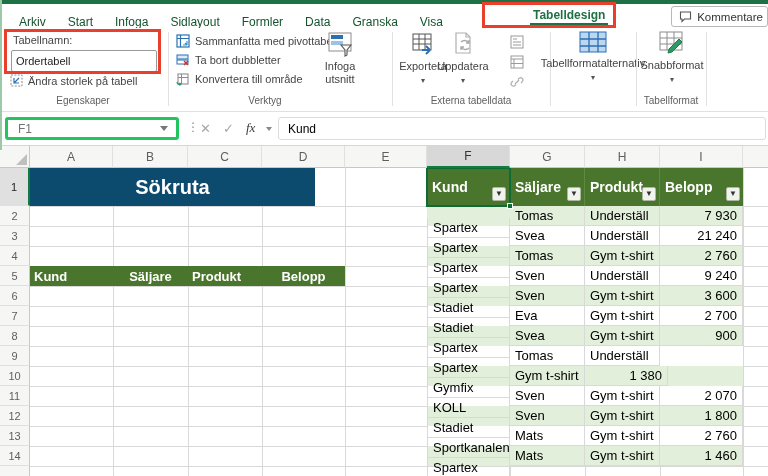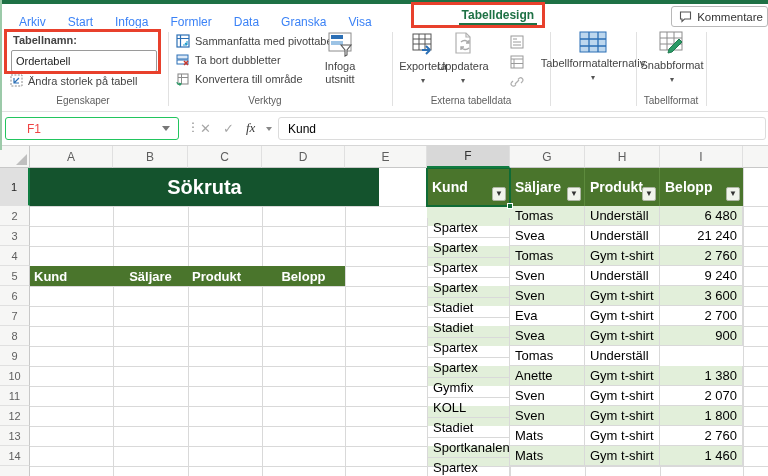--- a/index.html
+++ b/index.html
@@ -5,41 +5,41 @@
   * { box-sizing: border-box; margin: 0; padding: 0; }
   html,body { width: 768px; height: 476px; overflow: hidden; }
   body { font-family: "Liberation Sans", sans-serif; background: #fff; position: relative; }
 
   
   .topstrip { height: 4px; background: #1E7145; }
   body::before { content:""; position:absolute; left:0; top:0; width:2px; height:150px; background:#9CCAA9; z-index:50; }
 
   
   .menubar { height: 24px; display: flex; align-items: center; padding-left: 8px; position: relative; background: #fff; }
-  .mtab { font-size: 12px; color: #3b82f6; padding: 4px 11px; white-space: nowrap; cursor: default; margin-top: 12px; }
+  .mtab { font-size: 12px; color: #14532d; padding: 4px 11px; white-space: nowrap; cursor: default; margin-top: 12px; }
   .mtab-ctx-wrap { margin-left: 28px; border: 3px solid #E8402C; padding: 0 5px; margin-top: -2px; }
   .mtab-ctx { font-size: 12px; color: #1E7145; font-weight: 700; padding: 2px 3px 1px; display: inline-block; border-bottom: 2px solid #1E7145; margin-left: 40px; }
   .comments-btn { position: absolute; right: 0; top: 2px; height: 21px; display: flex; align-items: center; gap: 5px; border: 1px solid #B8B8B8; border-radius: 3px; padding: 0 4px 0 7px; font-size: 11.5px; color: #333; background: #fff; }
 
   
   .ribbon { position: relative; height: 84px; background: #fff; border-bottom: 1px solid #E1E1E1; font-size: 11px; color: #444; }
   .rsep { position: absolute; top: 4px; height: 74px; width: 1px; background: #E1E1E1; }
   .grouplabel { position: absolute; top: 67px; text-align: center; font-size: 10px; color: #5E5E5E; }
   .redbox { position: absolute; border: 3px solid #E8402C; z-index: 5; pointer-events: none; }
-  .tname-label { position: absolute; left: 13px; top: 6px; font-weight: bold; }
+  .tname-label { position: absolute; left: 13px; top: 6px; }
   .tname-input { position: absolute; left: 11px; top: 22px; width: 146px; height: 22px; border: 1px solid #9A9A9A; border-radius: 2px; font-family: "Liberation Sans", sans-serif; font-size: 11px; padding: 0 4px; color: #222; background: #fff; }
   .resize-btn { position: absolute; left: 10px; top: 46px; display: flex; align-items: center; gap: 5px; }
   .tool-row { position: absolute; display: flex; align-items: center; gap: 5px; }
   .bigbtn { position: absolute; top: 3px; display: flex; flex-direction: column; align-items: center; text-align: center; line-height: 13px; }
   .bigbtn .chev { font-size: 8px; color: #555; margin-top: 1px; }
   .ricon { flex: 0 0 auto; display:block; }
 
   
   .fbar { position: relative; height: 34px; background: #fff; border-bottom: 1px solid #D6D6D6; }
-  .namebox { position: absolute; left: 5px; top: 5px; width: 174px; height: 23px; border: 1px solid #22c55e; border-radius: 3px; display: flex; align-items: center; font-size: 12px; color: #ef4444; padding-left: 21px; background: #fff; }
+  .namebox { position: absolute; left: 5px; top: 5px; width: 174px; height: 23px; border: 3px solid #22c55e; border-radius: 3px; display: flex; align-items: center; font-size: 12px; color: #737373; padding-left: 10px; background: #fff; }
   .namebox .tri { margin-left: auto; margin-right: 8px; width: 0; height: 0; border-left: 4px solid transparent; border-right: 4px solid transparent; border-top: 5px solid #777; }
   .fdots { position: absolute; left: 187px; top: 8px; color: #8a8a8a; font-size: 12px; letter-spacing: -1px; }
   .fx-x { position: absolute; left: 200px; top: 9px; color: #A6A6A6; font-size: 13px; }
   .fx-check { position: absolute; left: 223px; top: 9px; color: #A6A6A6; font-size: 13px; }
   .fx-fx { position: absolute; left: 246px; top: 8px; color: #3b3b3b; font-size: 13px; font-style: italic; font-family: "Liberation Serif", serif; }
   .fx-tri { position: absolute; left: 266px; top: 15px; width: 0; height: 0; border-left: 3.5px solid transparent; border-right: 3.5px solid transparent; border-top: 4px solid #888; }
   .formulabox { position: absolute; left: 278px; top: 5px; right: 2px; height: 23px; border: 1px solid #DCDCDC; border-radius: 3px; display: flex; align-items: center; padding-left: 9px; font-size: 12px; color: #000; background: #fff; }
 
   
   .sheet { position: relative; height: 330px; background: #fff; overflow: hidden; }
@@ -51,21 +51,21 @@
   .rowhead { position: absolute; left: 0; top: 22px; width: 30px; z-index: 2; }
   .rh { background: #F6F6F5; border-right: 1px solid #C8C8C8; border-bottom: 1px solid #E0E0E0; font-size: 11px; color: #5E5E5E; display: flex; align-items: center; justify-content: center; height: 20px; }
   .rh.first { height: 38px; }
   .rh.active { background: #E0E0E0; border-right: 2px solid #107C41; color: #222; }
   .rh.partial { height: 10px; border-bottom: none; }
   .vline { position: absolute; top: 22px; bottom: 0; width: 1px; background: #D9D9D9; z-index: 0; }
   .hlines { position: absolute; left: 30px; right: 0; top: 41px; bottom: 0; z-index: 0;
     background: repeating-linear-gradient(to bottom, transparent 0, transparent 19px, #D9D9D9 19px, #D9D9D9 20px); }
 
   
-  .banner { position: absolute; left: 30px; top: 22px; width: 349px; height: 38px; background: #14532d; color: #fff; font-weight: 700; font-size: 20px; display: flex; align-items: center; justify-content: center; z-index: 1; }
+  .banner { position: absolute; left: 30px; top: 22px; width: 285px; height: 38px; background: #0c4a6e; color: #fff; font-weight: 700; font-size: 20px; display: flex; align-items: center; justify-content: center; z-index: 1; }
   .searchrow { position: absolute; left: 30px; top: 120px; width: 315px; height: 20px; display: flex; z-index: 1; }
   .sc { background: #4A752C; color: #fff; font-weight: 700; font-size: 13px; height: 20px; display: flex; align-items: center; }
   .sc.al { padding-left: 4px; justify-content: flex-start; }
   .sc.ac { justify-content: center; }
 
   
   .xtable { position: absolute; left: 427px; top: 22px; width: 316px; z-index: 1; }
   .throw { display: flex; height: 38px; }
   .th { position: relative; background: #4A752C; color: #fff; font-weight: 700; font-size: 14px; display: flex; align-items: center; padding-left: 5px; border-right: 1px solid #5d8b3d; height: 38px; }
   .th:last-child { border-right: none; }
@@ -84,20 +84,21 @@
 </style>
 </head>
 <body>
 
 <div class="topstrip"></div>
 
 <div class="menubar">
   <span class="mtab">Arkiv</span>
   <span class="mtab">Start</span>
   <span class="mtab">Infoga</span>
+  <span class="mtab">Sidlayout</span>
   <span class="mtab">Formler</span>
   <span class="mtab">Data</span>
   <span class="mtab">Granska</span>
   <span class="mtab">Visa</span>
   <span class="mtab-ctx-wrap">
     <span class="mtab-ctx">Tabelldesign</span>
   </span>
   <span class="comments-btn">
     <svg class="ricon" width="13" height="12" viewBox="0 0 13 12">
         <path d="M1.5 1h10v7h-6l-2.5 2.5V8h-1.5z" fill="none" stroke="#555" stroke-width="1.1"></path>
@@ -304,21 +305,21 @@
       <div class="th wI">
           <span>Belopp</span>
           <span class="filterbtn">▼</span>
         </div>
     </div>
 
     <div class="trow band">
       <div class="td first wF">Spartex</div>
       <div class="td wG">Tomas</div>
       <div class="td wH">Underställ</div>
-      <div class="td num wI">6 480</div>
+      <div class="td num wI">7 930</div>
     </div>
     <div class="trow">
       <div class="td first wF">Spartex</div>
       <div class="td wG">Svea</div>
       <div class="td wH">Underställ</div>
       <div class="td num wI">21 240</div>
     </div>
     <div class="trow band">
       <div class="td first wF">Spartex</div>
       <div class="td wG">Tomas</div>
@@ -349,21 +350,20 @@
       <div class="td wH">Gym t-shirt</div>
       <div class="td num wI">900</div>
     </div>
     <div class="trow">
       <div class="td first wF">Spartex</div>
       <div class="td wG">Tomas</div>
       <div class="td wH">Underställ</div>
     </div>
     <div class="trow band">
       <div class="td first wF">Gymfix</div>
-      <div class="td wG">Anette</div>
       <div class="td wH">Gym t-shirt</div>
       <div class="td num wI">1 380</div>
     </div>
     <div class="trow">
       <div class="td first wF">KOLL</div>
       <div class="td wG">Sven</div>
       <div class="td wH">Gym t-shirt</div>
       <div class="td num wI">2 070</div>
     </div>
     <div class="trow band">

